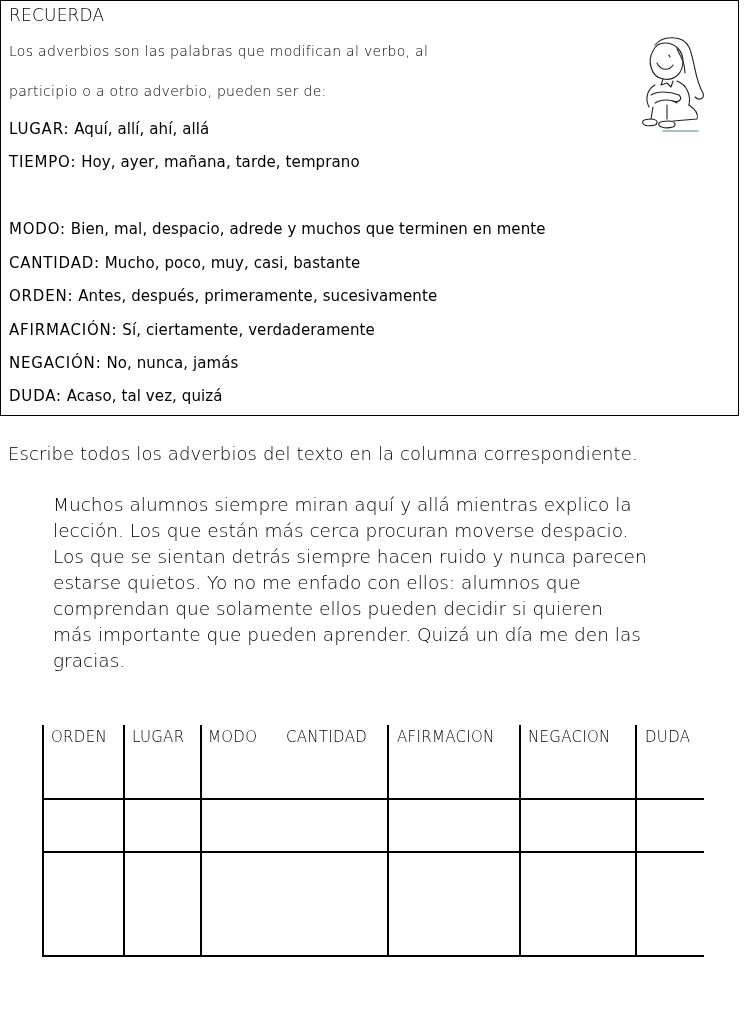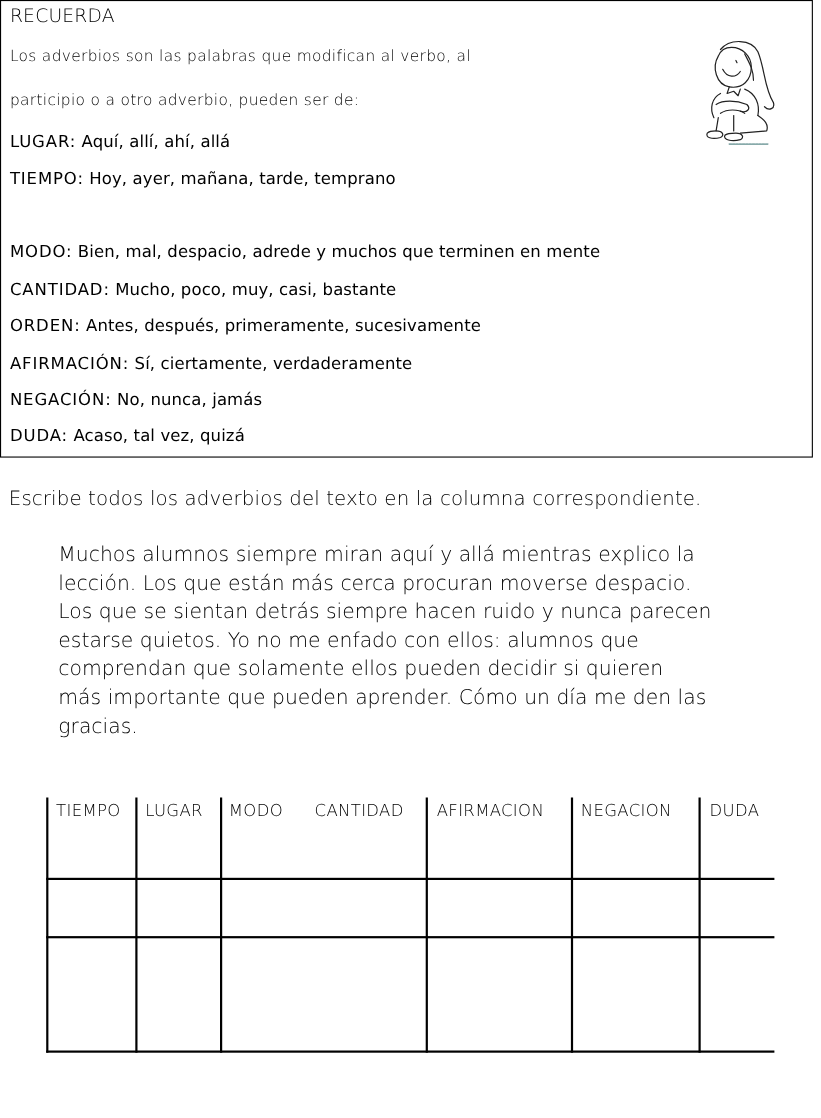--- a/index.html
+++ b/index.html
@@ -184,38 +184,38 @@
 </section>
 
 <div class="instruction">Escribe todos los adverbios del texto en la columna correspondiente.</div>
 
 <div class="passage">
   <span class="p-line">Muchos alumnos siempre miran aquí y allá mientras explico la</span>
   <span class="p-line">lección. Los que están más cerca procuran moverse despacio.</span>
   <span class="p-line">Los que se sientan detrás siempre hacen ruido y nunca parecen</span>
   <span class="p-line">estarse quietos. Yo no me enfado con ellos: alumnos que</span>
   <span class="p-line">comprendan que solamente ellos pueden decidir si quieren</span>
-  <span class="p-line">más importante que pueden aprender. Cómo un día me den las</span>
+  <span class="p-line">más importante que pueden aprender. Quizá un día me den las</span>
   <span class="p-line">gracias.</span>
 </div>
 
 <div class="answer-table">
 
   <div class="col-line" style="left:0"></div>
   <div class="col-line" style="left:81px"></div>
   <div class="col-line" style="left:158px"></div>
   <div class="col-line" style="left:345px"></div>
   <div class="col-line" style="left:477px"></div>
   <div class="col-line" style="left:593px"></div>
 
   <div class="row-line" style="top:73px; width:662px"></div>
   <div class="row-line" style="top:126px; width:662px"></div>
   <div class="row-line" style="top:230px; width:662px"></div>
 
-  <div class="col-header" style="left:9px">TIEMPO</div>
+  <div class="col-header" style="left:9px">ORDEN</div>
   <div class="col-header" style="left:90px">LUGAR</div>
   <div class="col-header" style="left:166px">MODO</div>
   <div class="col-header" style="left:244px">CANTIDAD</div>
   <div class="col-header" style="left:355px">AFIRMACION</div>
   <div class="col-header" style="left:486px">NEGACION</div>
   <div class="col-header" style="left:603px">DUDA</div>
 
   <div class="cell" style="left:2px; top:22px; width:78px; height:50px"></div>
   <div class="cell" style="left:83px; top:22px; width:74px; height:50px"></div>
   <div class="cell" style="left:160px; top:22px; width:184px; height:50px"></div>

